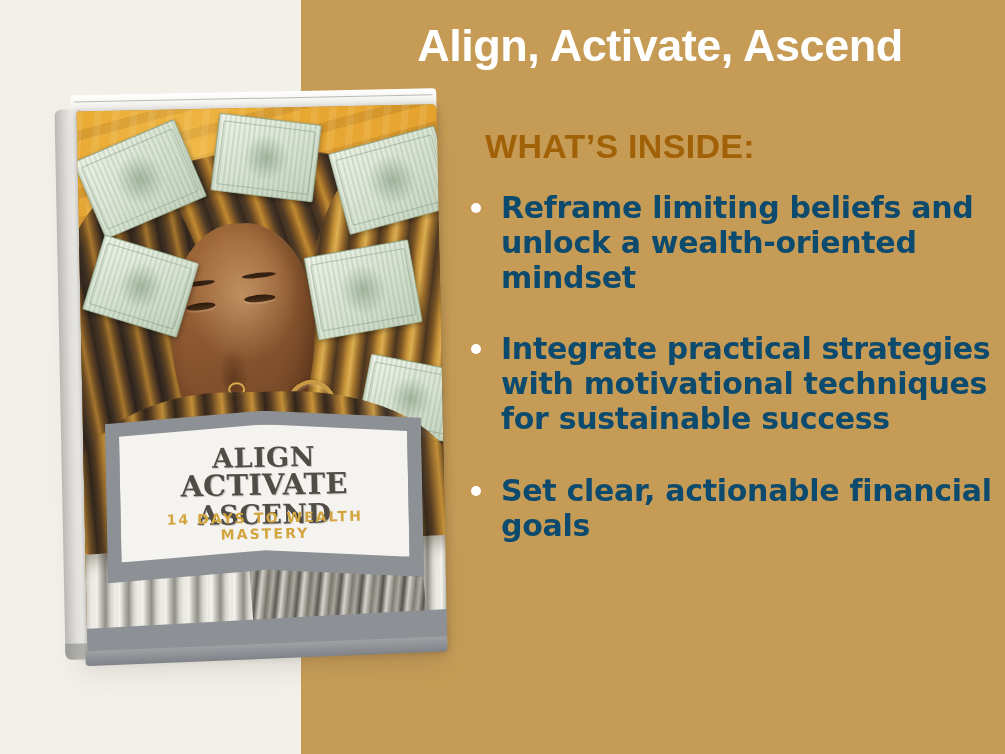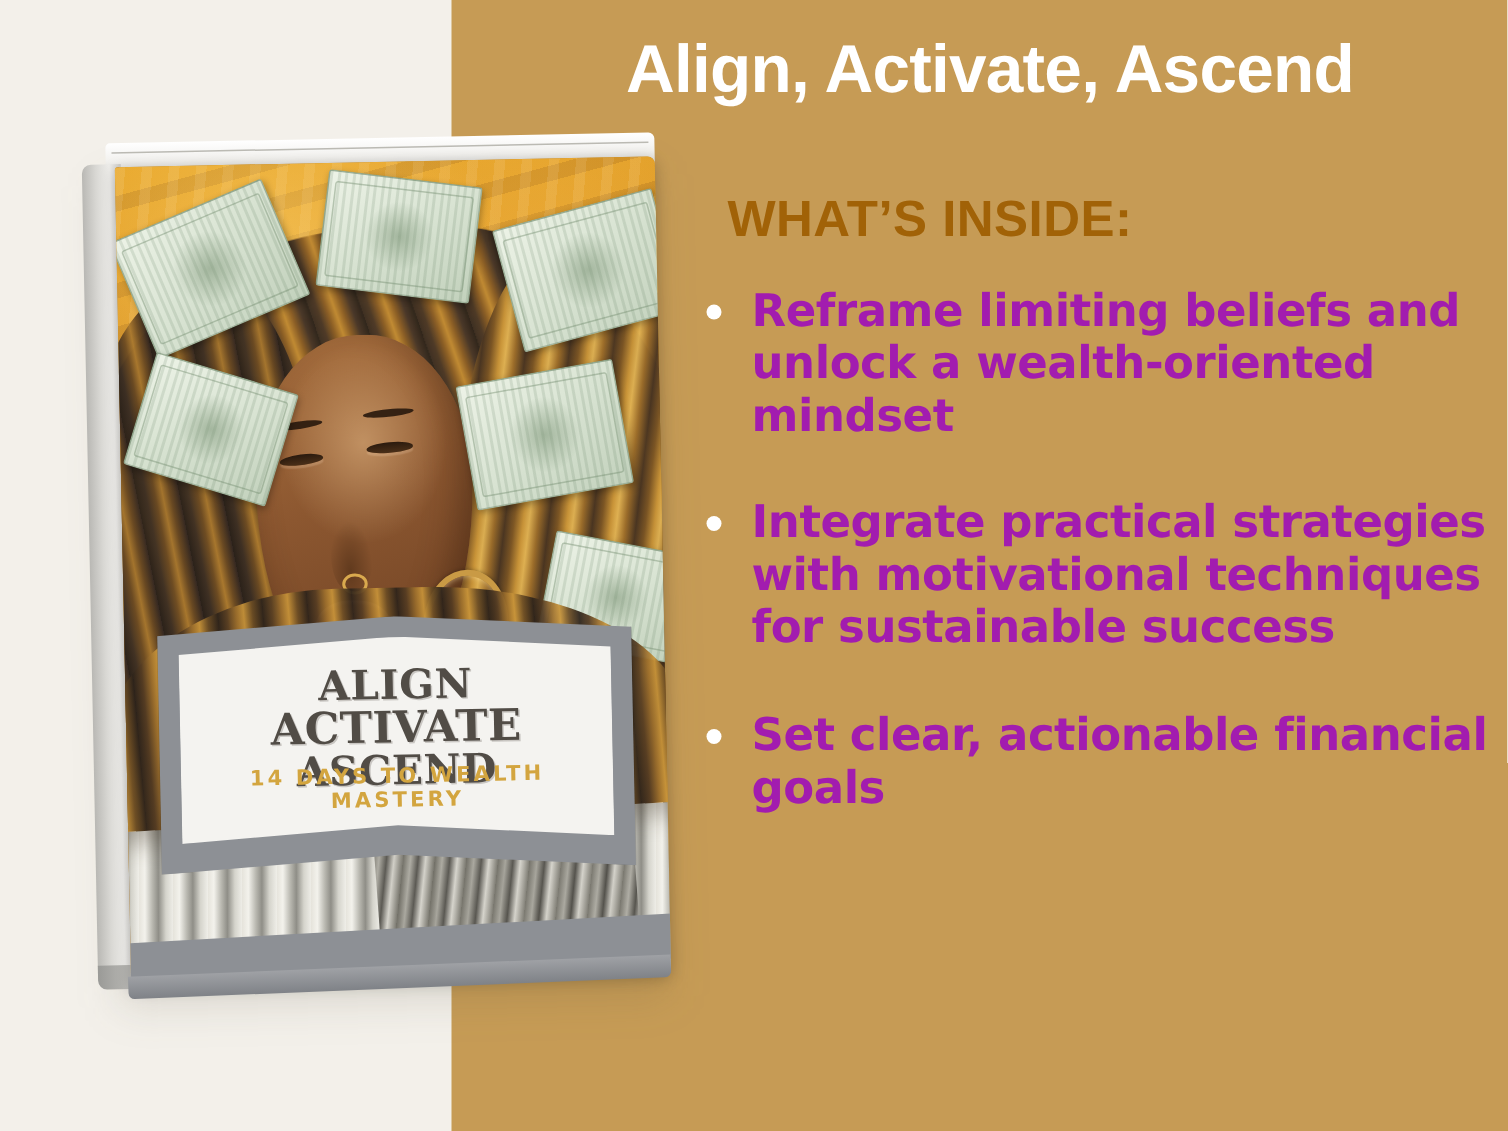--- a/index.html
+++ b/index.html
@@ -69,21 +69,21 @@
     top: 190px;
     width: 530px;
     margin: 0;
     padding: 0;
     list-style: none;
   }
   .bullet-item {
     position: relative;
     padding-left: 38px;
     margin-bottom: 36px;
-    color: #a21caf;
+    color: #0c4a6e;
     font-family: "DejaVu Sans", sans-serif;
     font-weight: bold;
     font-size: 30px;
     line-height: 1.17;
     letter-spacing: -0.3px;
   }
   .bullet-item:last-child { margin-bottom: 0; }
   .bullet-dot {
     position: absolute;
     left: 8px;

